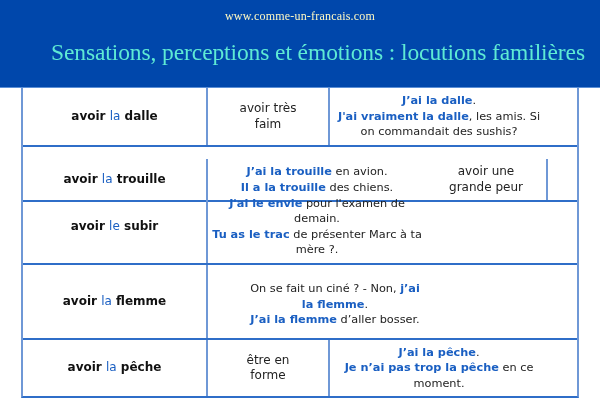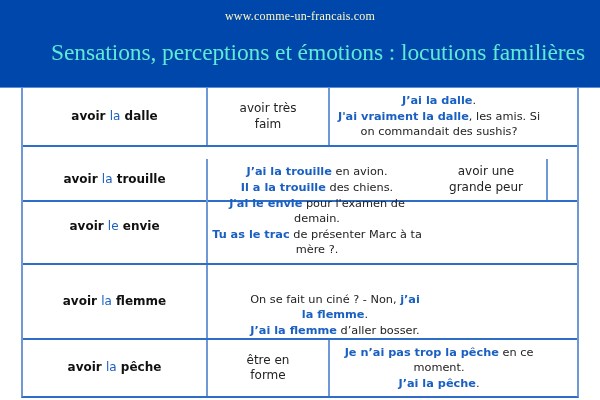--- a/index.html
+++ b/index.html
@@ -101,56 +101,56 @@
       </div>
     </div>
     <div class="cell c2">avoir une grande peur</div>
   </div>
 
   <div class="row" style="top:102px;height:75px;">
     <div class="cell c1">
       <span>
         <span>avoir</span>
         <span class="art">le</span>
-        <span>envie</span>
+        <span>subir</span>
       </span>
     </div>
     <div class="cell c3">
       <div>
         <div><span class="hl">J'ai le envie</span><span class="txt"> pour l'examen de demain.</span></div>
         <div><span class="hl">Tu as le trac</span><span class="txt"> de présenter Marc à ta mère ?.</span></div>
       </div>
     </div>
   </div>
 
   <div class="row" style="top:177px;height:75px;">
     <div class="cell c1">
       <span>
         <span>avoir</span>
         <span class="art">la</span>
         <span>flemme</span>
       </span>
     </div>
-    <div class="cell c3" style="align-items:flex-end;padding-top:6px;padding-left:40px;">
+    <div class="cell c3" style="align-items:center;padding-top:6px;padding-left:40px;">
       <div>
         <div><span class="txt">On se fait un ciné ? - Non, </span><span class="hl">j’ai la flemme</span><span class="txt">.</span></div>
         <div><span class="hl">J’ai la flemme</span><span class="txt"> d’aller bosser.</span></div>
       </div>
     </div>
   </div>
 
   <div class="row" style="top:252px;height:56px;">
     <div class="cell c1">
       <span>
         <span>avoir</span>
         <span class="art">la</span>
         <span>pêche</span>
       </span>
     </div>
     <div class="cell c2">être en forme</div>
     <div class="cell c3">
       <div>
+        <div><span class="hl">J’ai la pêche</span><span class="txt">.</span></div>
         <div><span class="hl">Je n’ai pas trop la pêche</span><span class="txt"> en ce moment.</span></div>
-        <div><span class="hl">J’ai la pêche</span><span class="txt">.</span></div>
       </div>
     </div>
   </div>
 </div>
 
 </body></html>

